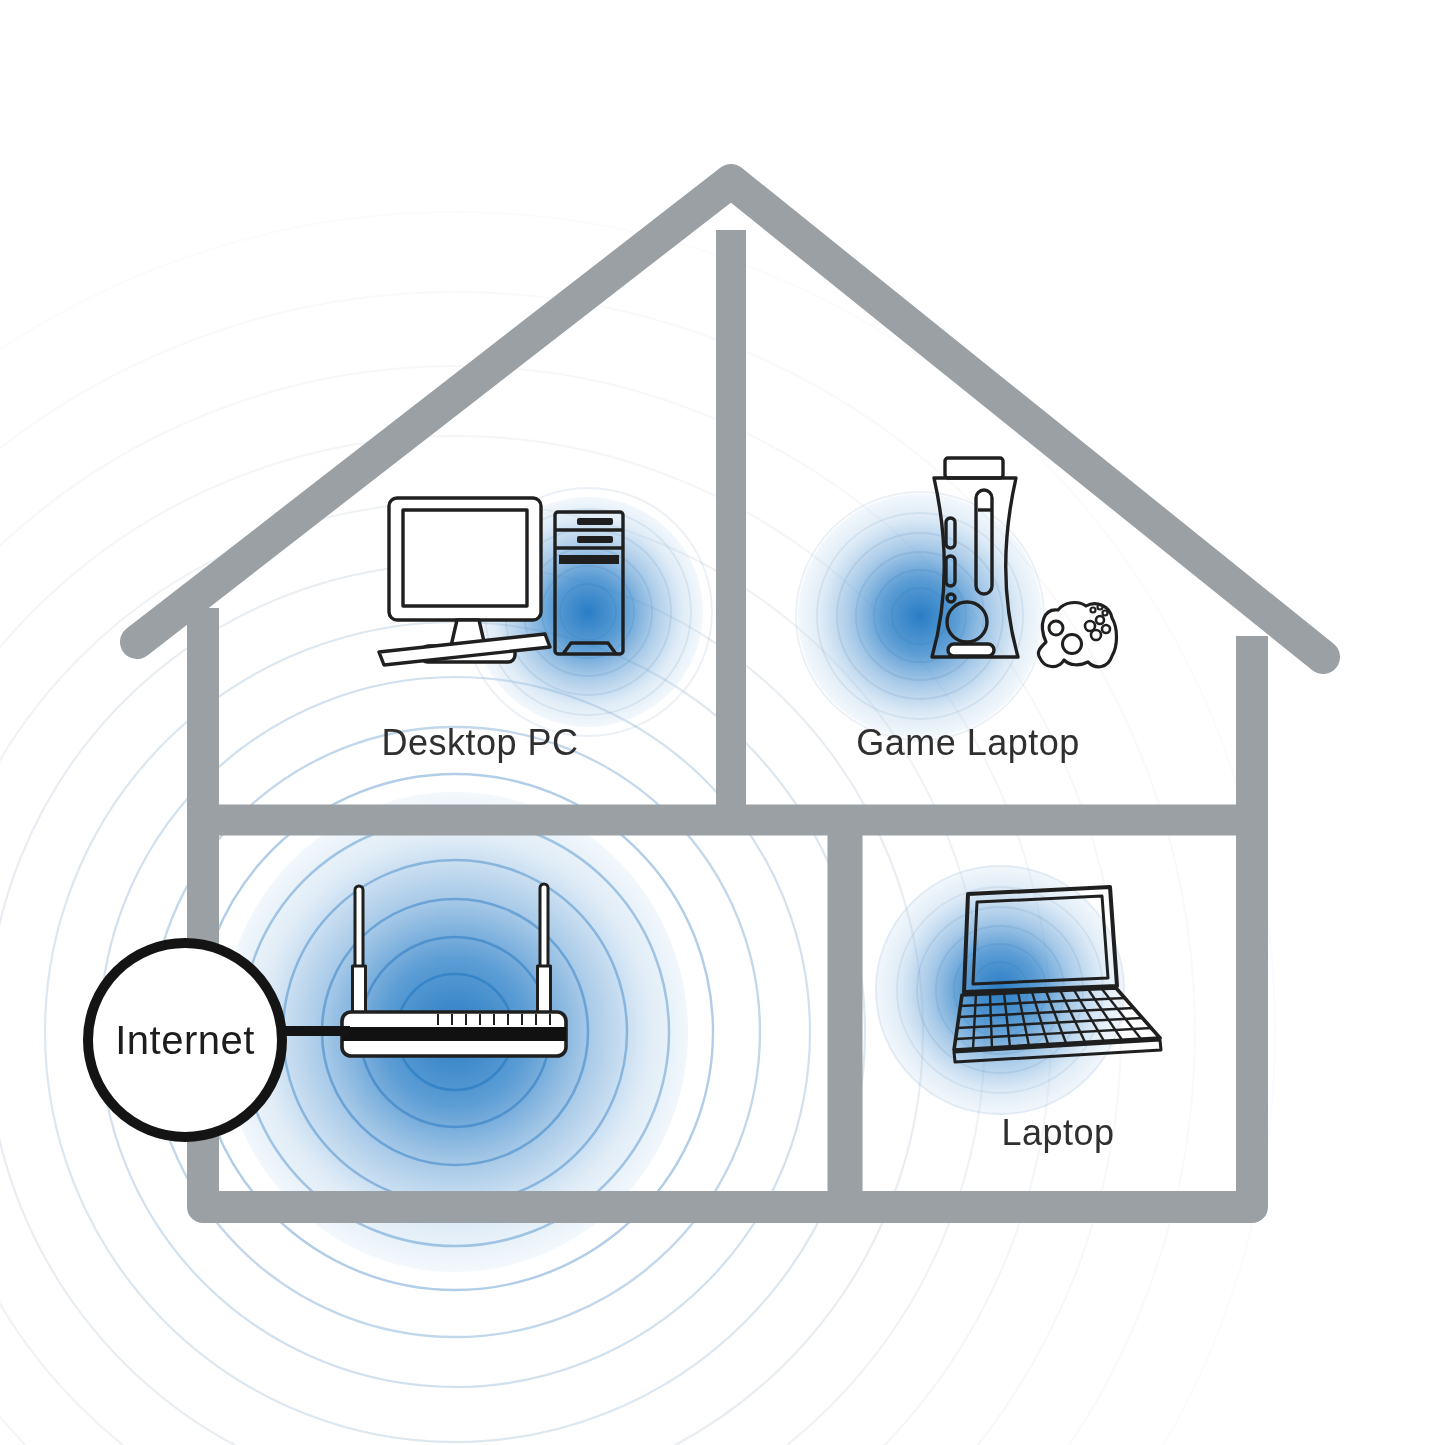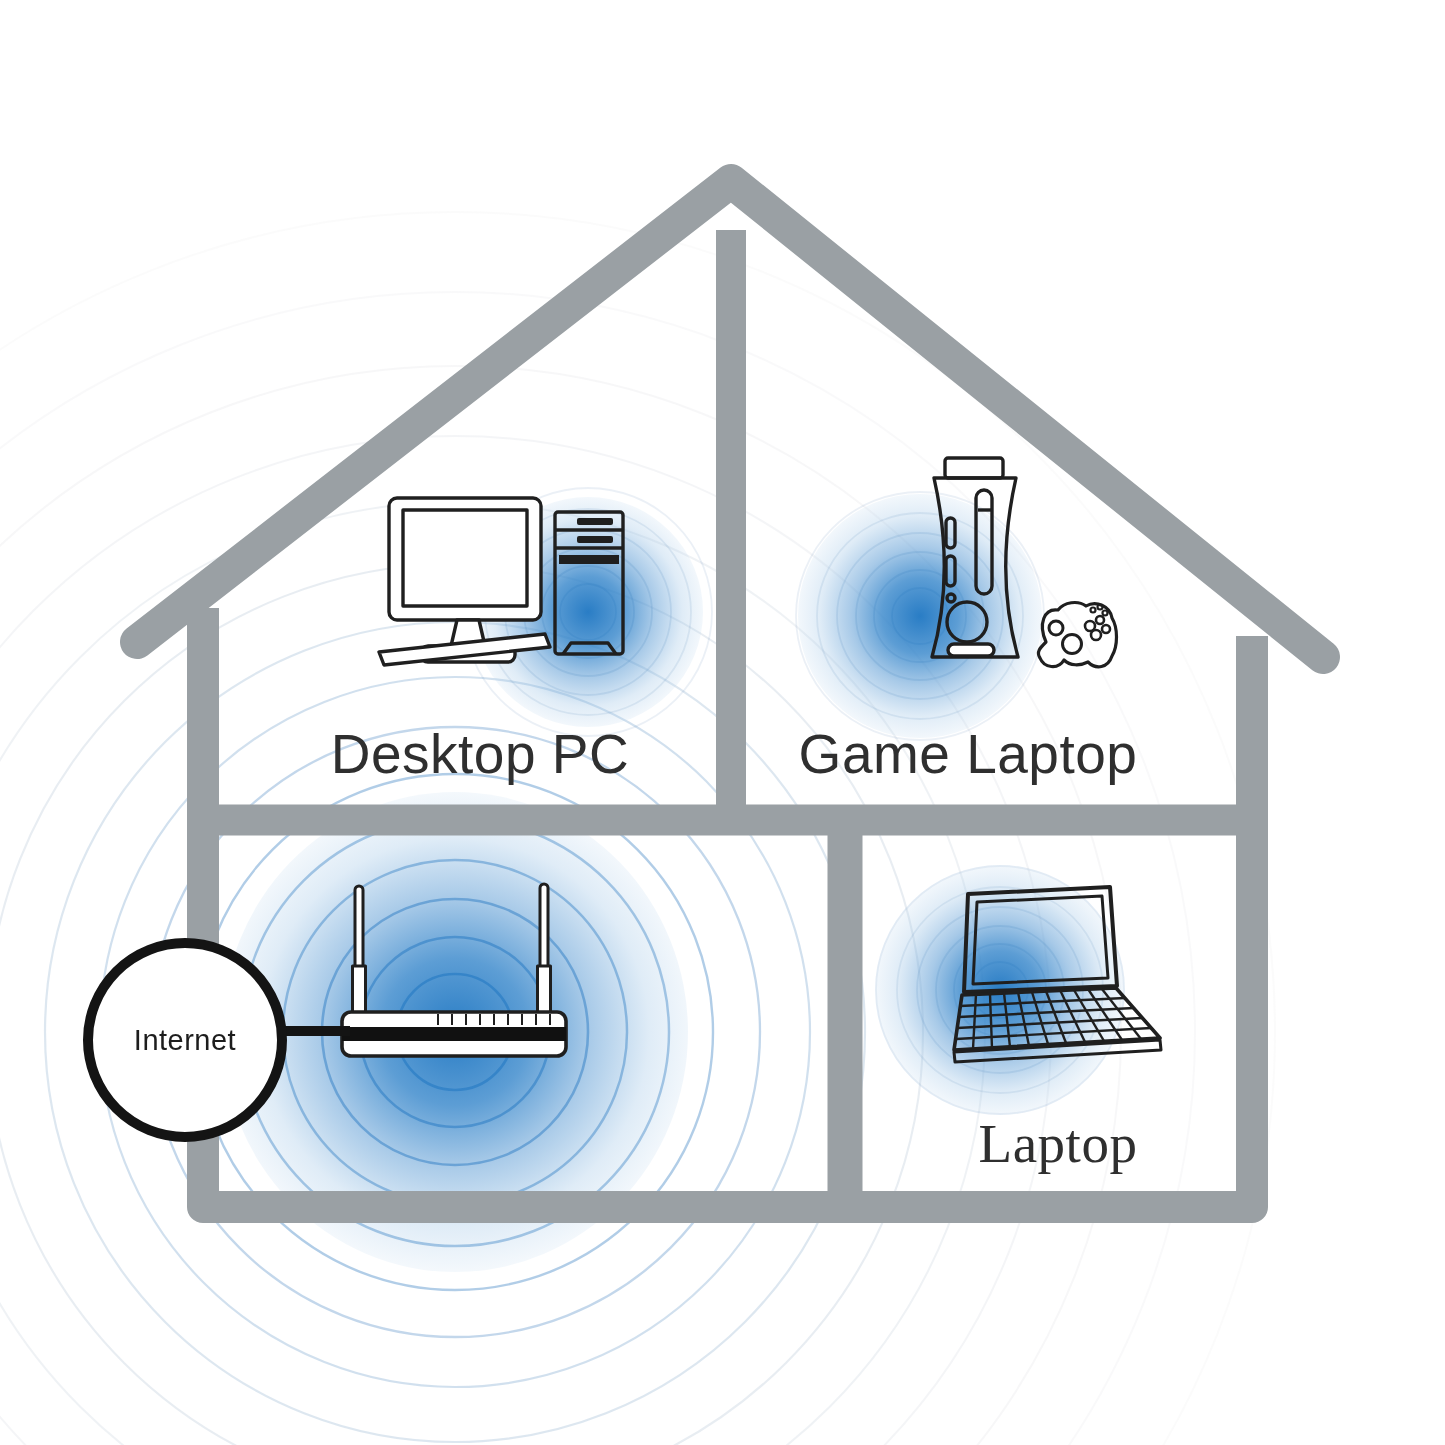--- a/index.html
+++ b/index.html
@@ -9,25 +9,25 @@
   .abs{position:absolute;}
   .glow{position:absolute;border-radius:50%;pointer-events:none;
         background:radial-gradient(circle,
           rgba(30,118,194,0.95) 0%,
           rgba(52,133,202,0.80) 22%,
           rgba(96,158,213,0.55) 40%,
           rgba(150,192,228,0.30) 58%,
           rgba(205,225,243,0.12) 75%,
           rgba(255,255,255,0) 88%);}
   .room-label{position:absolute;transform:translateX(-50%);
-        font-size:55px;font-weight:400;letter-spacing:0.5px;color:#2f2f2f;white-space:nowrap;}
+        font-size:36px;font-weight:400;letter-spacing:0.5px;color:#2f2f2f;white-space:nowrap;}
   #internet-node{position:absolute;left:83px;top:938px;width:184px;height:184px;
         background:#ffffff;border:10px solid #141414;border-radius:50%;
         display:flex;align-items:center;justify-content:center;}
-  #internet-node span{font-size:29px;color:#1d1d1d;letter-spacing:0.5px;}
+  #internet-node span{font-size:40px;color:#1d1d1d;letter-spacing:0.5px;}
   #internet-line{position:absolute;left:260px;top:1026px;width:90px;height:10px;background:#141414;}
 </style>
 </head>
 <body>
 
 <div id="canvas">
 
   <svg width="1445" height="1445" viewBox="0 0 1445 1445">
     <g fill="none">
       <circle cx="455" cy="1032" r="58" stroke="rgba(60,130,195,0.85)" stroke-width="2.6"></circle>
@@ -172,20 +172,20 @@
         <line x1="124" y1="112" x2="154" y2="163"></line>
         <line x1="138" y1="111" x2="172" y2="162"></line>
         <line x1="152" y1="111" x2="191" y2="161"></line>
       </g>
       <path d="M4,174 L210,162 L211,172 L5,184 Z" stroke-width="3"></path>
     </g>
   </svg>
 
   <div class="room-label" style="left:480px;top:722px;">Desktop PC</div>
   <div class="room-label" style="left:968px;top:722px;">Game Laptop</div>
-  <div class="room-label" style="left:1058px;top:1112px;font-family:Liberation Serif, serif;">Laptop</div>
+  <div class="room-label" style="left:1058px;top:1112px;">Laptop</div>
 
   <div id="internet-line"></div>
   <div id="internet-node">
     <span>Internet</span>
   </div>
 
 </div>
 
 </body></html>

